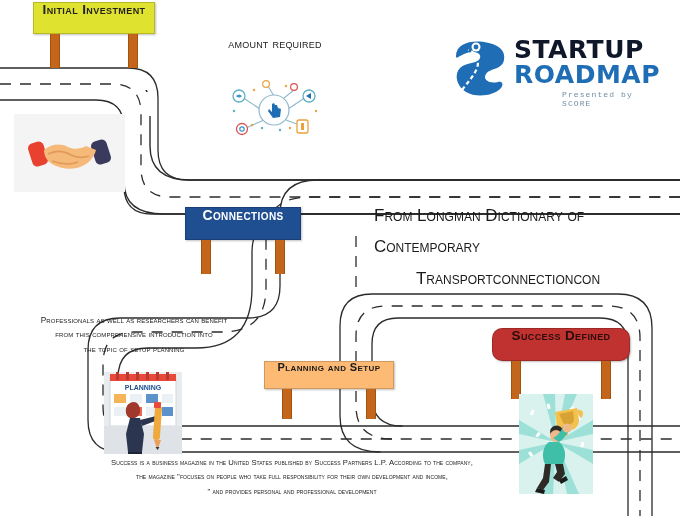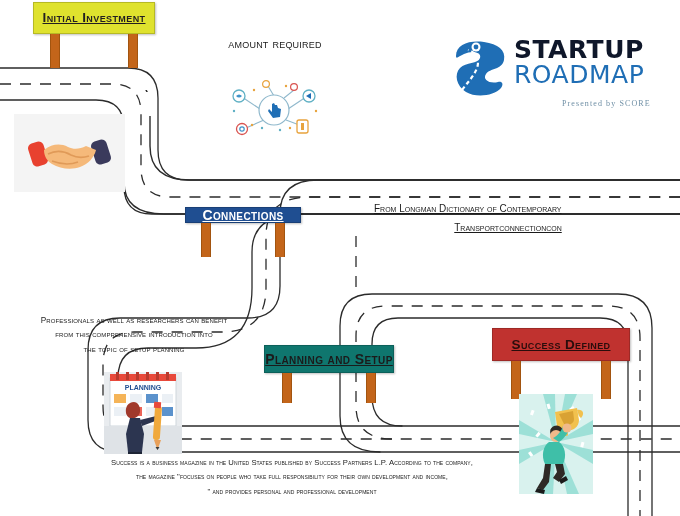--- a/index.html
+++ b/index.html
@@ -24,30 +24,29 @@
     width: 680px; height: 516px;
     pointer-events: none;
   }
 
   
   .sign {
     position: absolute;
     display: flex; flex-direction: column; align-items: center;
   }
   .sign-board {
-    display: flex; align-items: center; justify-content: center;
+    display: flex; justify-content: center;
     text-align: center;
     border: 1px solid rgba(0,0,0,.18);
     box-shadow: 1px 1px 2px rgba(0,0,0,.25);
     font-variant: small-caps;
     font-weight: bold;
     letter-spacing: .4px;
     white-space: nowrap;
     line-height: 1;
-    text-decoration: underline;
   }
   .sign-legs {
     position: relative; width: 100%; height: 34px;
   }
   .leg {
     position: absolute; top: 0;
     width: 10px; height: 100%;
     background: #c3651a;
     border-left: 1px solid #a2540f;
     border-right: 1px solid #a2540f;
@@ -56,53 +55,54 @@
   .leg.r { right: 14%; }
 
   
   #sign-initial-investment { left: 33px; top: 2px; width: 122px; }
   #sign-initial-investment .sign-board {
     width: 122px; height: 32px; background: #dfe22e; color: #231f20;
     font-size: 13.5px;
   }
   #sign-connections { left: 185px; top: 207px; width: 116px; }
   #sign-connections .sign-board {
-    width: 116px; height: 16px; background: #1f4e91; color: #ffffff;
+    width: 116px; height: 33px; background: #1f4e91; color: #ffffff;
     font-size: 14px;
   }
   #sign-planning-setup { left: 264px; top: 345px; width: 130px; }
   #sign-planning-setup .sign-board {
-    width: 130px; height: 28px; background: #0f766e; color: #1b1b1b;
-    font-size: 14px;
+    width: 130px; height: 28px; background: #fdba74; color: #1b1b1b;
+    font-size: 11px;
+    margin-top: 16px;
   }
   #sign-planning-setup .sign-legs { height: 30px; }
   #sign-success-defined { left: 492px; top: 328px; width: 138px; }
   #sign-success-defined .sign-board {
     width: 138px; height: 33px; background: #c0322f; color: #2a0d0c;
     font-size: 13.5px;
+    border-radius: 10px;
   }
   #sign-success-defined .sign-legs { height: 38px; }
 
   
   .textblock {
     position: absolute;
     font-variant: small-caps;
     color: #1b1b1b;
     text-align: center;
   }
   #text-investment-desc {
     left: 160px; top: 8px; width: 230px;
     font-size: 13.5px; line-height: 1.75;
     letter-spacing: .2px;
   }
   #text-connections-desc {
     left: 374px; top: 200px; width: 250px;
-    font-size: 10px; line-height: 1.85;
+    font-size: 17px; line-height: 1.85;
     text-align: left;
-    text-decoration: underline;
   }
   #text-connections-desc .ln2 { display:block; padding-left: 22px; }
   #text-connections-desc .ln3 { display:block; padding-left: 18px; text-align: center; }
   #text-planning-desc {
     left: 14px; top: 314px; width: 200px;
     font-size: 8.2px; line-height: 1.75;
     letter-spacing: .1px;
     margin-left: 20px;
   }
   #text-success-desc {
@@ -115,27 +115,27 @@
   #logo { position: absolute; left: 446px; top: 38px; width: 216px; height: 62px; }
   #logo-mark { position: absolute; left: 0; top: 0; width: 66px; height: 62px; }
   #logo-words { position: absolute; left: 68px; top: 0px; width: 150px; }
   .logo-startup {
     font-family: "DejaVu Sans", sans-serif;
     font-size: 25px; font-weight: bold; letter-spacing: .5px;
     color: #0f172a; line-height: .96;
   }
   .logo-roadmap {
     font-family: "DejaVu Sans", sans-serif;
-    font-size: 25px; font-weight: normal; letter-spacing: .5px;
+    font-size: 25px; font-weight: bold; letter-spacing: .5px;
     color: #1f6eb5; line-height: 1.02;
   }
   .logo-tagline {
-    font-family: Liberation Serif, serif;
+    font-family: Liberation Mono, monospace;
     font-size: 8px; color: #6f8fa5; letter-spacing: 1.1px;
-    margin-top: 11px;
+    margin-top: 2px;
     padding-left: 48px;
   }
 
   
   .illus { position: absolute; }
   #illus-handshake { left: 16px; top: 116px; width: 107px; height: 74px; background: #f4f4f4; }
   #illus-network   { left: 228px; top: 78px;  width: 92px;  height: 62px; background: #ffffff; }
   #illus-planning  { left: 104px; top: 372px; width: 78px;  height: 82px; background: #e9ecef; }
   #illus-success   { left: 519px; top: 394px; width: 74px;  height: 100px; background: #d9f2ee; }
 </style>

